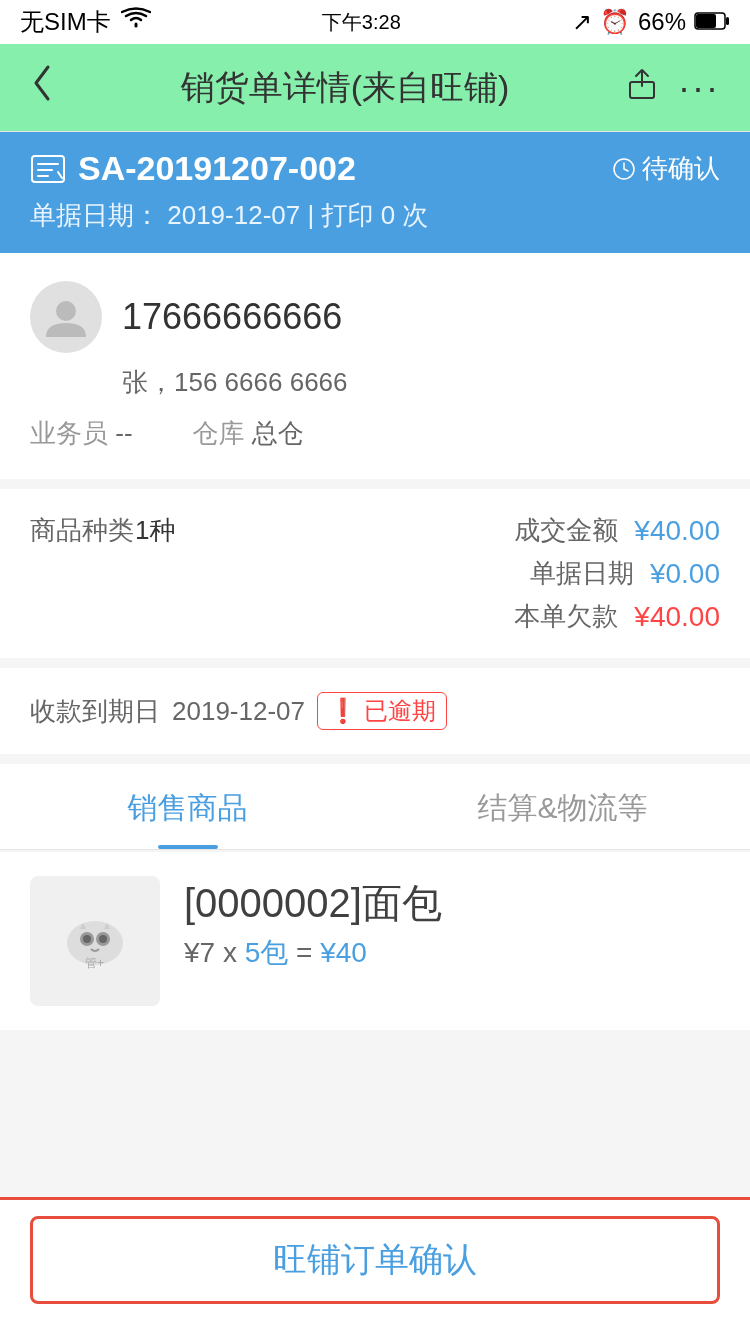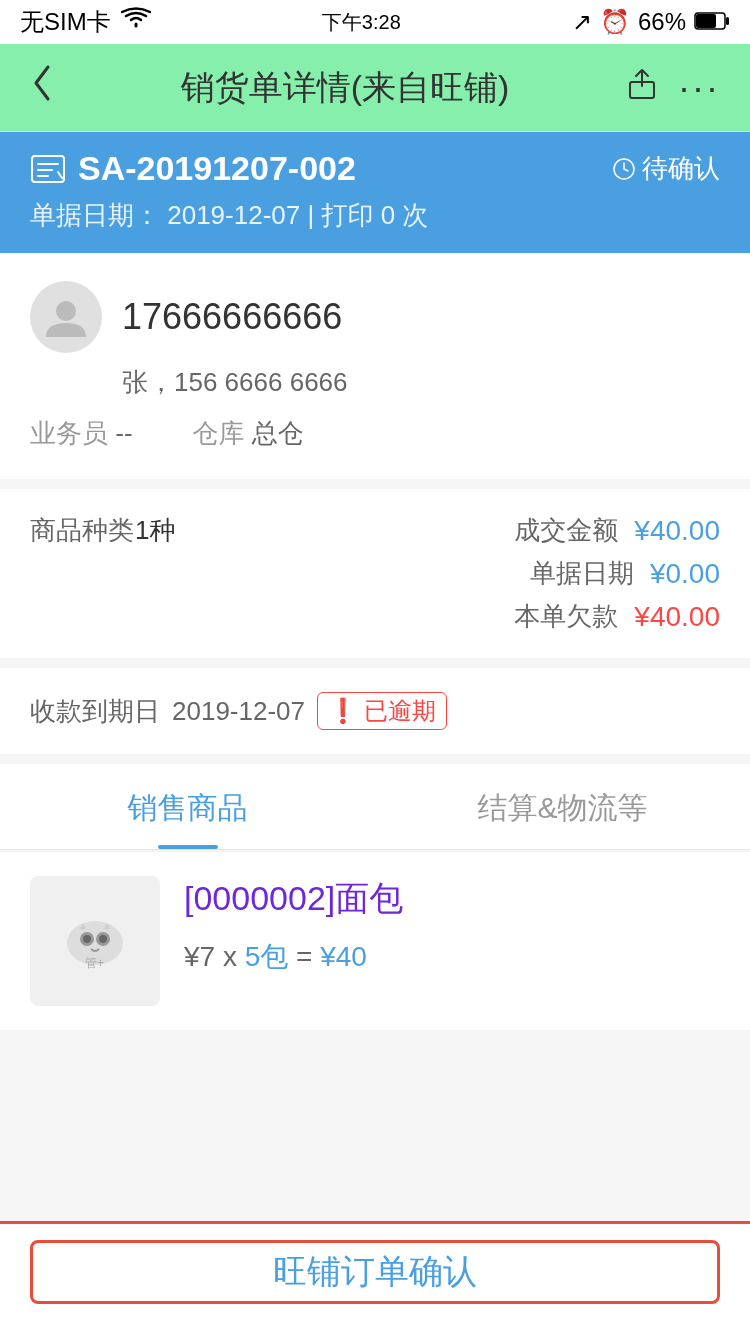--- a/index.html
+++ b/index.html
@@ -238,23 +238,23 @@
       height: 130px;
       background: #f0f0f0;
       border-radius: 8px;
       flex-shrink: 0;
       display: flex;
       align-items: center;
       justify-content: center;
     }
     .product-info { flex: 1; }
     .product-name {
-      font-size: 34px;
-      color: #6d28d9;
-      margin-bottom: 16px;
+      font-size: 40px;
+      color: #404040;
+      margin-bottom: 3px;
     }
     .product-price {
       font-size: 28px;
       color: #666;
     }
     .product-price-highlight { color: #4a9fe0; font-weight: 500; }
 
     
     .content-area {
       background: #f5f5f5;
@@ -267,21 +267,21 @@
       position: fixed;
       bottom: 0;
       left: 0;
       width: 750px;
       background: #fff;
       padding: 16px 30px 30px;
       border-top: 3px solid #e74c3c;
     }
     .confirm-btn {
       width: 100%;
-      height: 64px;
+      height: 88px;
       border: 3px solid #e74c3c;
       background: #fff;
       color: #4a9fe0;
       font-size: 34px;
       border-radius: 8px;
       cursor: pointer;
       display: flex;
       align-items: center;
       justify-content: center;
     }

